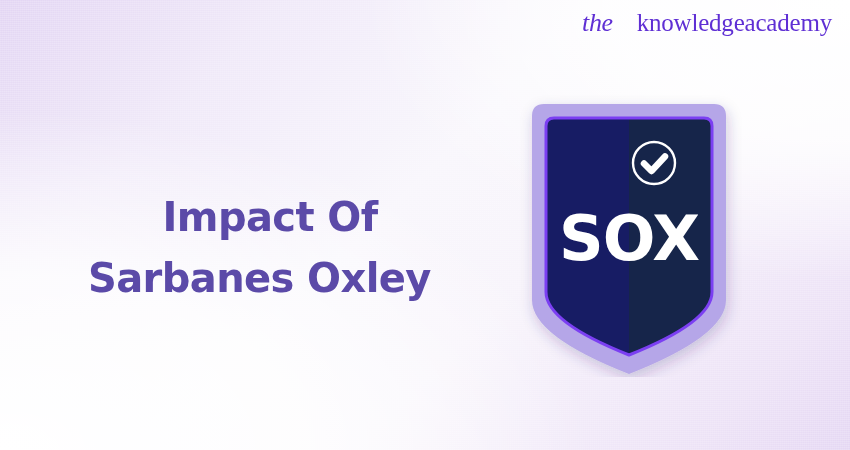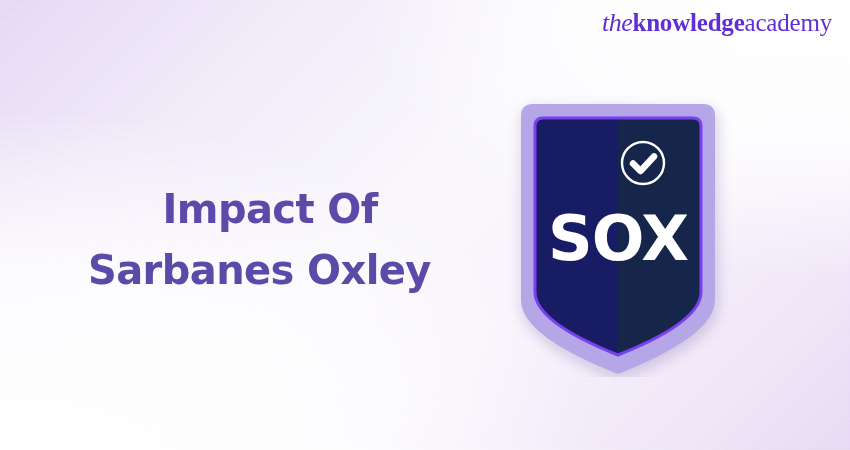--- a/index.html
+++ b/index.html
@@ -46,49 +46,50 @@
     font-size: 25px;
     line-height: 1;
     color: #5f2fd4;
     letter-spacing: -0.2px;
   }
   #logo .the {
     font-style: italic;
     font-size: 26px;
     letter-spacing: -0.4px;
   }
-  #logo .knowledge { font-weight: 700; }
+  #logo .knowledge { font-weight: 400; margin-left: 24px; }
   #logo .academy  { font-weight: 400; }
 
   
   #headline {
     position: absolute;
     left: 88px;
     top: 152px;
     width: 400px;
     color: #5b4aa8;
     font-family: "DejaVu Sans", "Liberation Sans", sans-serif;
     font-weight: 700;
     font-size: 40px;
     line-height: 1.53;
     letter-spacing: -0.6px;
   }
   #headline .line1 {
     display: block;
     text-align: center;
     padding-right: 36px;
+    margin-top: 8px;
   }
   #headline .line2 {
     display: block;
   }
 
   
   #badge {
     position: absolute;
-    left: 503px;
+    left: 514px;
     top: 92px;
     width: 250px;
     height: 285px;
   }
   #badge svg { display: block; width: 250px; height: 285px; }
 
   .sox-text {
     font-family: "DejaVu Sans", "Liberation Sans", sans-serif;
     font-weight: 700;
     font-size: 62px;

